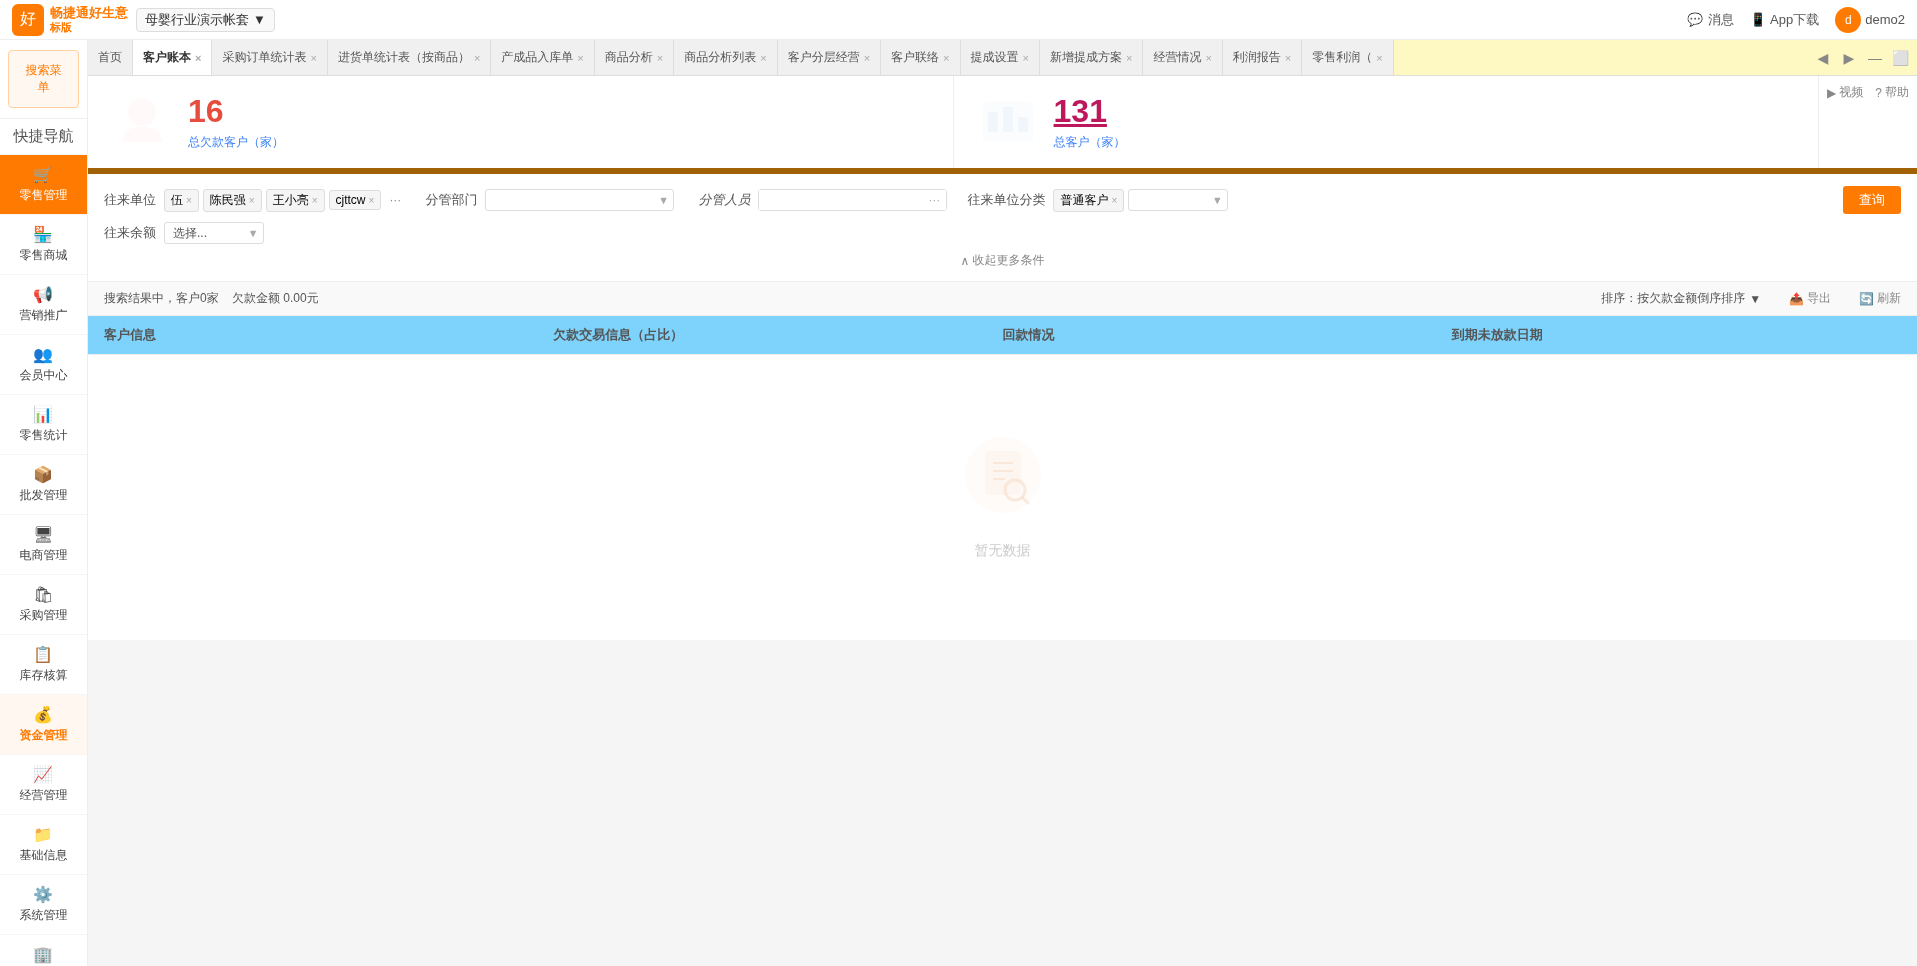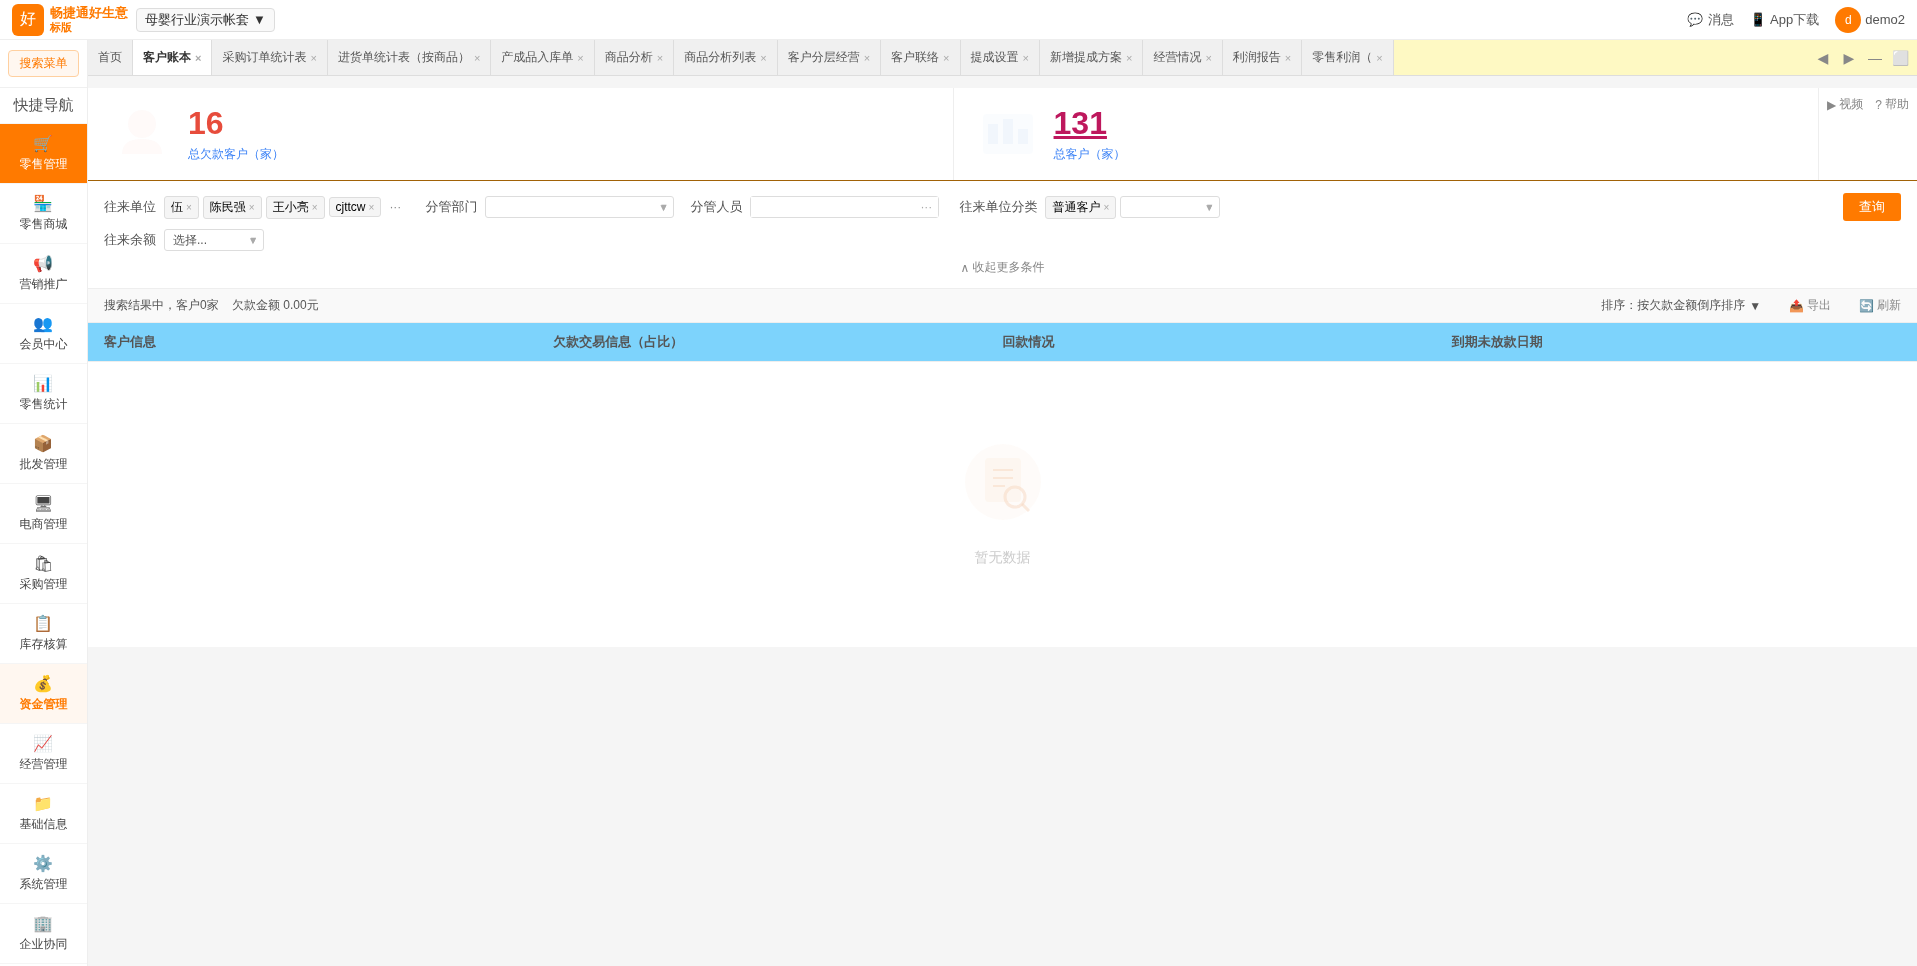--- a/index.html
+++ b/index.html
@@ -14,39 +14,39 @@
     .store-selector { display: flex; align-items: center; gap: 4px; font-size: 13px; color: #333; background: #f9f9f9; border: 1px solid #ddd; border-radius: 4px; padding: 2px 8px; cursor: pointer; }
     .top-bar-right { display: flex; align-items: center; gap: 16px; font-size: 13px; color: #555; }
     .top-right-item { display: flex; align-items: center; gap: 4px; cursor: pointer; }
 
     
     .main-layout { display: flex; flex: 1; overflow: hidden; }
 
     
     .sidebar { width: 88px; background: #fff; border-right: 1px solid #eee; display: flex; flex-direction: column; flex-shrink: 0; overflow-y: auto; }
     .sidebar-search { padding: 10px 8px; border-bottom: 1px solid #f0f0f0; }
-    .sidebar-search-btn { width: 100%; background: #fff7f0; border: 1px solid #ffd0a0; border-radius: 4px; color: #ff7a00; font-size: 12px; padding: 4px; cursor: pointer; text-align: center; }
+    .sidebar-search-btn { width: 100%; background: #fff7f0; border: 1px solid #ffd0a0; border-radius: 4px; color: #ff7a00; font-size: 12px; padding: 11px; cursor: pointer; text-align: center; }
     .sidebar-nav-btn { padding: 8px; text-align: center; font-size: 15px; color: #555; cursor: pointer; border-bottom: 1px solid #f5f5f5; }
     .sidebar-item { padding: 10px 6px; text-align: center; font-size: 12px; color: #444; cursor: pointer; border-bottom: 1px solid #f5f5f5; display: flex; flex-direction: column; align-items: center; gap: 3px; }
     .sidebar-item.active { background: #ff7a00; color: #fff; }
     .sidebar-item .s-icon { font-size: 16px; }
 
     
     .tab-bar { height: 36px; background: #fef9c3; display: flex; align-items: center; flex-shrink: 0; border-bottom: 1px solid #ddd; overflow: hidden; }
     .tab-item { height: 36px; display: flex; align-items: center; padding: 0 10px; font-size: 12px; color: #555; cursor: pointer; border-right: 1px solid #ddd; white-space: nowrap; background: #f0f0f0; gap: 4px; flex-shrink: 0; }
     .tab-item.active { background: #fff; color: #333; font-weight: bold; }
     .tab-item .tab-close { color: #aaa; font-size: 11px; cursor: pointer; }
     .tab-controls { display: flex; align-items: center; margin-left: auto; padding: 0 4px; gap: 2px; }
     .tab-ctrl-btn { width: 24px; height: 24px; display: flex; align-items: center; justify-content: center; cursor: pointer; color: #888; font-size: 14px; }
 
     
     .content-area { flex: 1; overflow-y: auto; background: #f5f5f5; }
 
     
-    .stats-row { display: flex; background: #fff; border-bottom: 1px solid #a16207; margin-top: 12px; }
+    .stats-row { display: flex; background: #fff; border-bottom: 6px solid #a16207; }
     .stat-card { flex: 1; display: flex; align-items: center; padding: 16px 24px; border-right: 1px solid #eee; gap: 16px; }
     .stat-card:last-child { border-right: none; }
     .stat-icon { width: 60px; height: 60px; opacity: 0.15; display: flex; align-items: center; justify-content: center; font-size: 48px; }
     .stat-icon.red { color: #e74c3c; }
     .stat-icon.blue { color: #4a90d9; }
     .stat-content { display: flex; flex-direction: column; gap: 4px; }
     .stat-number { font-size: 32px; font-weight: bold; }
     .stat-number.red { color: #e74c3c; }
     .stat-number.negative { color: #e74c3c; }
     .stat-number.black { color: #be185d; text-decoration: underline; }
@@ -325,21 +325,21 @@
             </span>
             <span class="filter-more-tags">···</span>
           </div>
 
           <span class="filter-label" style="margin-left:12px;">分管部门</span>
           <div class="filter-select-wrap">
             <input class="filter-select" type="text" placeholder="" style="min-width: 160px;">
             <span style="position:absolute;right:6px;font-size:10px;color:#aaa;pointer-events:none;">▼</span>
           </div>
 
-          <span class="filter-label" style="margin-left:8px;">分管人员</span>
+          <span class="filter-label" style="margin-left:16px;font-style:italic;">分管人员</span>
           <div class="filter-input-wrap">
             <input class="filter-input" type="text" placeholder="" style="min-width: 180px;">
             <span class="filter-input-dots">···</span>
           </div>
 
           <span class="filter-label" style="margin-left:12px;">往来单位分类</span>
           <div style="display:flex;align-items:center;gap:4px;">
             <span class="filter-tag">
               <span>普通客户</span>
               <span class="tag-close">×</span>

